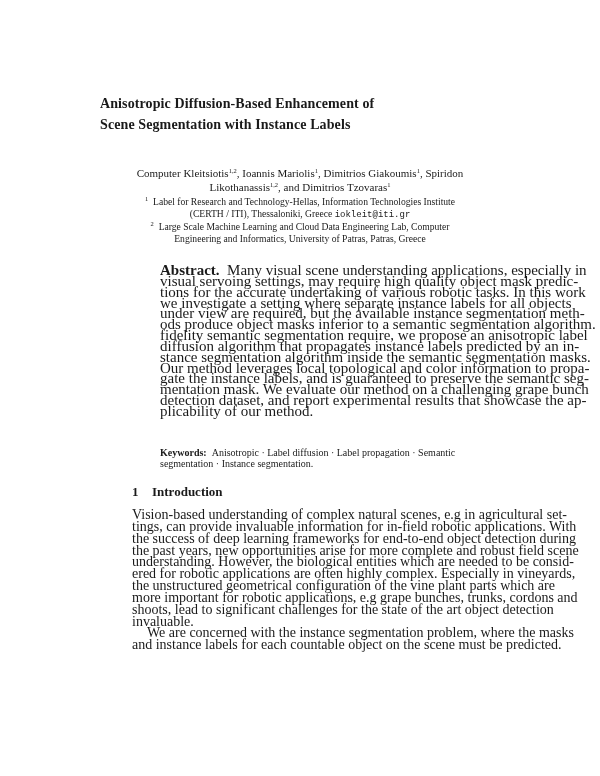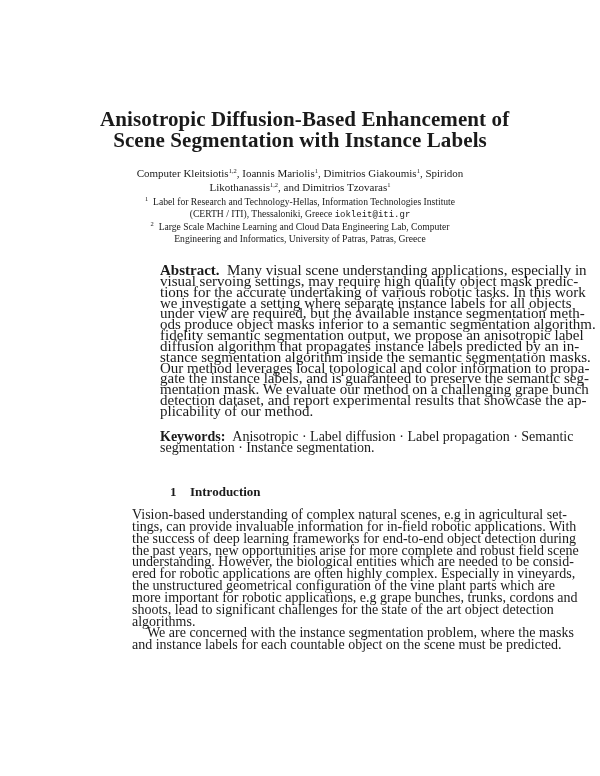--- a/index.html
+++ b/index.html
@@ -1,40 +1,40 @@
 <!DOCTYPE html>
 <html><head>
 <meta charset="utf-8">
 <style>
   html, body { margin:0; padding:0; background:#ffffff; }
   body { width:600px; height:776px; position:relative; overflow:hidden;
          font-family:"DejaVu Serif", "Liberation Serif", serif; color:#1a1a1a; }
   .page { position:absolute; left:0; top:0; width:600px; height:776px; background:#fff; }
-  .title { position:absolute; left:100px; width:400px; top:109px; text-align:center;
-           font-family:"Liberation Serif", serif; font-weight:bold; font-size:21px; line-height:21px; letter-spacing:0.1px; }
+  .title { position:absolute; left:100px; width:400px; top:93px; 
+           font-family:"Liberation Serif", serif; font-weight:bold; font-size:14px; line-height:21px; letter-spacing:0.1px; }
   .title div { white-space:nowrap; }
   .authors { position:absolute; left:110px; width:380px; top:166px; text-align:center;
              font-family:"Liberation Serif", serif; font-size:11px; line-height:14px; }
   .authors div { white-space:nowrap; }
   .affil { position:absolute; left:110px; width:380px; top:196px; text-align:center;
            font-family:"Liberation Serif", serif; font-size:9.6px; line-height:11.7px; }
   .affil div { white-space:nowrap; }
   sup { font-size:6.5px; vertical-align:4px; line-height:0; }
   .mono { font-family:"Liberation Mono", monospace; font-size:9px; }
   .abstract { position:absolute; left:160px; width:284px; top:265px;
               font-family:"Liberation Serif", serif; font-size:15px; line-height:10.85px; }
   .abstract .line { white-space:nowrap; text-align:justify; text-align-last:justify; height:10.85px; }
   .abstract .line.last { text-align-last:left; }
   .bold { font-weight:bold; }
-  .keywords { position:absolute; left:160px; width:284px; top:432px;
-              font-family:"Liberation Serif", serif; font-size:14px; line-height:10.85px; }
+  .keywords { position:absolute; left:160px; width:284px; top:448px;
+              font-family:"Liberation Serif", serif; font-size:10px; line-height:10.85px; }
   .keywords .line { white-space:nowrap; text-align:justify; text-align-last:justify; height:10.85px; }
   .keywords .line.last { text-align-last:left; }
   .section { position:absolute; left:132px; top:484px; font-family:"Liberation Serif", serif;
-             font-weight:bold; font-size:13px; line-height:16px; white-space:nowrap;margin-left:38px; }
+             font-weight:bold; font-size:13px; line-height:16px; white-space:nowrap; }
   .section .num { display:inline-block; width:20px; }
   .body { position:absolute; left:132px; width:340px; top:509px;
           font-family:"Liberation Serif", serif; font-size:14px; line-height:11.85px; }
   .body .line { white-space:nowrap; text-align:justify; text-align-last:justify; height:11.85px; }
   .body .line.last { text-align-last:left; }
   .body .line.indent { padding-left:15px; }
 </style>
 </head>
 <body>
 
@@ -67,21 +67,21 @@
     <div>Engineering and Informatics, University of Patras, Patras, Greece</div>
   </div>
 
   <div class="abstract">
     <div class="line"><span class="bold">Abstract.</span>&nbsp;&nbsp;<span>Many visual scene understanding applications, especially in</span></div>
     <div class="line">visual servoing settings, may require high quality object mask predic-</div>
     <div class="line">tions for the accurate undertaking of various robotic tasks. In this work</div>
     <div class="line">we investigate a setting where separate instance labels for all objects</div>
     <div class="line">under view are required, but the available instance segmentation meth-</div>
     <div class="line">ods produce object masks inferior to a semantic segmentation algorithm.</div>
-    <div class="line">fidelity semantic segmentation output, we propose an anisotropic label</div>
+    <div class="line">fidelity semantic segmentation require, we propose an anisotropic label</div>
     <div class="line">diffusion algorithm that propagates instance labels predicted by an in-</div>
     <div class="line">stance segmentation algorithm inside the semantic segmentation masks.</div>
     <div class="line">Our method leverages local topological and color information to propa-</div>
     <div class="line">gate the instance labels, and is guaranteed to preserve the semantic seg-</div>
     <div class="line">mentation mask. We evaluate our method on a challenging grape bunch</div>
     <div class="line">detection dataset, and report experimental results that showcase the ap-</div>
     <div class="line last">plicability of our method.</div>
   </div>
 
   <div class="keywords">
@@ -96,18 +96,18 @@
   <div class="body">
     <div class="line">Vision-based understanding of complex natural scenes, e.g in agricultural set-</div>
     <div class="line">tings, can provide invaluable information for in-field robotic applications. With</div>
     <div class="line">the success of deep learning frameworks for end-to-end object detection during</div>
     <div class="line">the past years, new opportunities arise for more complete and robust field scene</div>
     <div class="line">understanding. However, the biological entities which are needed to be consid-</div>
     <div class="line">ered for robotic applications are often highly complex. Especially in vineyards,</div>
     <div class="line">the unstructured geometrical configuration of the vine plant parts which are</div>
     <div class="line">more important for robotic applications, e.g grape bunches, trunks, cordons and</div>
     <div class="line">shoots, lead to significant challenges for the state of the art object detection</div>
-    <div class="line last">algorithms.</div>
+    <div class="line last">invaluable.</div>
     <div class="line indent">We are concerned with the instance segmentation problem, where the masks</div>
     <div class="line">and instance labels for each countable object on the scene must be predicted.</div>
   </div>
 
 </div>
 
 </body></html>

